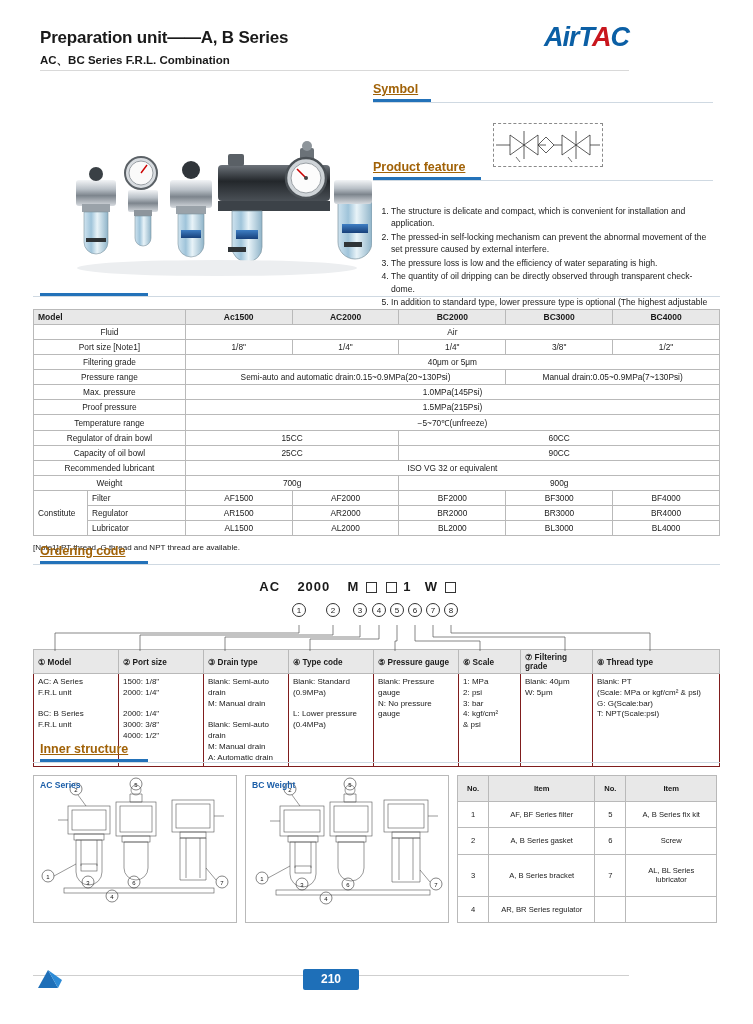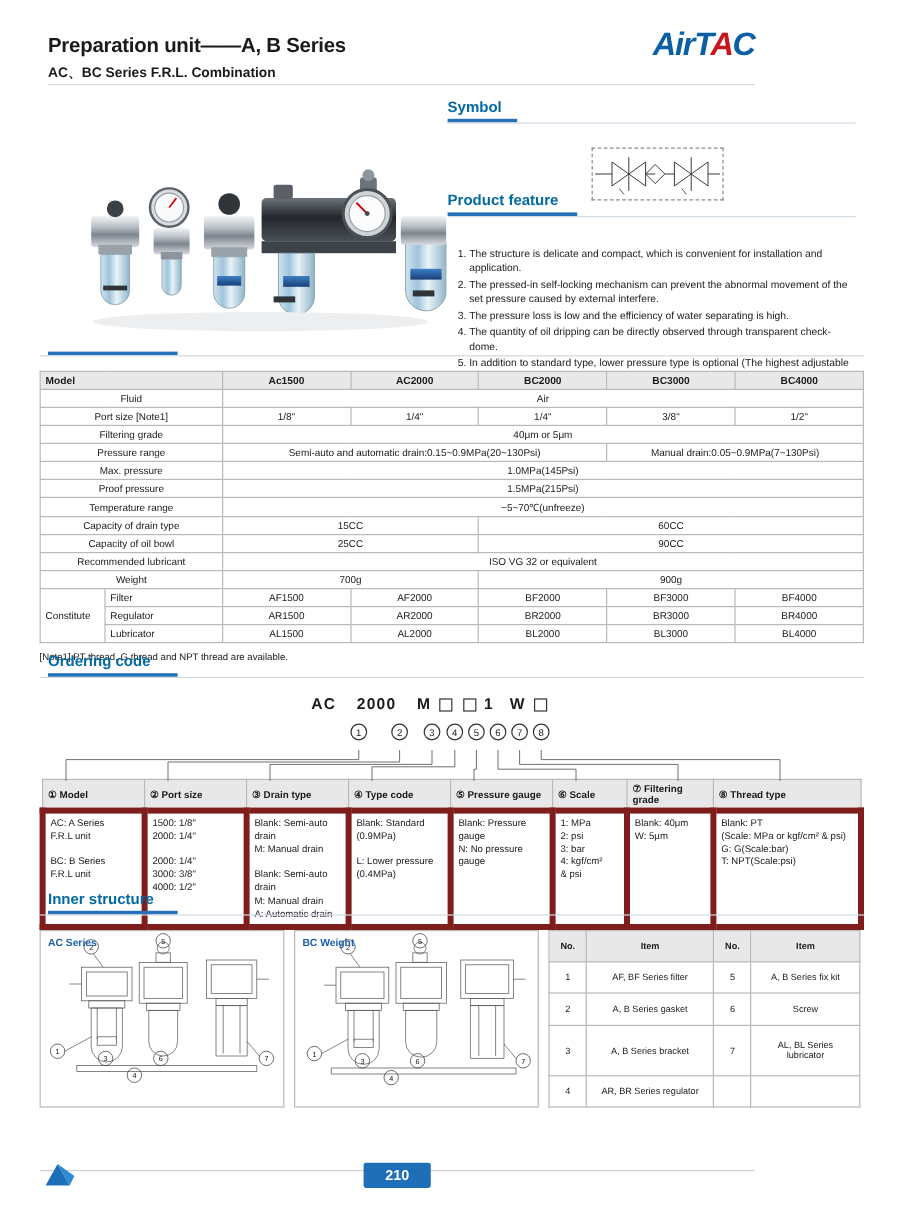--- a/index.html
+++ b/index.html
@@ -17,21 +17,21 @@
   
   .hdr { position:absolute; left:40px; top:28px; }
   .hdr h1 { margin:0; font-size:17px; font-weight:bold; letter-spacing:-0.2px; }
   .hdr h2 { margin:5px 0 0 0; font-size:11.5px; font-weight:bold; }
   .brand { position:absolute; right:33px; top:22px; font-size:27px; font-weight:bold;
            font-style:italic; color:#0b5fa5; letter-spacing:-1px; font-family:"Liberation Sans", sans-serif;}
   .brand .red { color:#c8161d; }
   .hdr-rule { position:absolute; left:40px; right:33px; top:70px; height:1px; background:#d9d9d9; }
 
   
-  .sec-title { font-size:12.5px; font-weight:bold; color:#0369a1; padding-bottom:3px; }
+  .sec-title { font-size:12.5px; font-weight:bold; color:#a16207; padding-bottom:3px;text-decoration:underline; }
 
   .sec { position:absolute; }
   .sec .bar { display:flex; flex-direction:column; }
   .sec .bar .blue { height:3px; background:#2372b9; }
   .sec .bar .grey { height:1px; background:#cfd9e2; }
 
   
   .prodimg { position:absolute; left:42px; top:118px; width:330px; height:165px; }
 
   
@@ -57,21 +57,21 @@
   #order-sec { left:33px; top:544px; width:687px; }
   .ordercode-line { margin-top:14px; text-align:center; font-size:13px; font-weight:bold;
      letter-spacing:1px; position:relative; height:20px;}
   .ordercode-line .sq { display:inline-block; width:11px; height:11px; border:1px solid #333; vertical-align:middle; margin:0 2px;}
   .circ-row { position:relative; height:22px; margin-top:4px; }
   .circ { position:absolute; width:14px; height:14px; border:1px solid #333; border-radius:50%;
      font-size:8px; line-height:13px; text-align:center; font-weight:normal; }
   .connector { position:relative; height:24px; }
   table.order { border-collapse:collapse; width:687px; font-size:8px; }
   table.order th { background:#e8e8e8; border:1px solid #b9b9b9; text-align:left; padding:2px 4px; font-weight:bold; font-size:8.2px;}
-  table.order td { border:5px solid #7f1d1d; vertical-align:top; padding:3px 4px; line-height:1.35; }
+  table.order td { border:1px solid #7f1d1d; vertical-align:top; padding:3px 4px; line-height:1.35; }
 
   
   #inner-sec { left:33px; top:742px; width:687px; }
   .inner-wrap { display:flex; margin-top:12px; gap:8px; }
   .panel { border:1px solid #b9b9b9; position:relative; }
   .panel-label { position:absolute; left:6px; top:4px; font-size:8.6px; font-weight:bold; color:#1b5ea8;}
   #ac-panel { width:204px; height:148px; }
   #bc-panel { width:204px; height:148px; }
   table.items { border-collapse:collapse; font-size:7.6px; width:260px; }
   table.items th, table.items td { border:1px solid #b9b9b9; padding:1px 9px; text-align:center; height:13px;}
@@ -249,21 +249,21 @@
       </tr>
       <tr>
         <td class="lbl" colspan="2">Proof pressure</td>
         <td colspan="5">1.5MPa(215Psi)</td>
       </tr>
       <tr>
         <td class="lbl" colspan="2">Temperature range</td>
         <td colspan="5">−5~70℃(unfreeze)</td>
       </tr>
       <tr>
-        <td class="lbl" colspan="2">Capacity of drain type</td>
+        <td class="lbl" colspan="2">Regulator of drain bowl</td>
         <td colspan="2">15CC</td>
         <td colspan="3">60CC</td>
       </tr>
       <tr>
         <td class="lbl" colspan="2">Capacity of oil bowl</td>
         <td colspan="2">25CC</td>
         <td colspan="3">90CC</td>
       </tr>
       <tr>
         <td class="lbl" colspan="2">Recommended lubricant</td>

